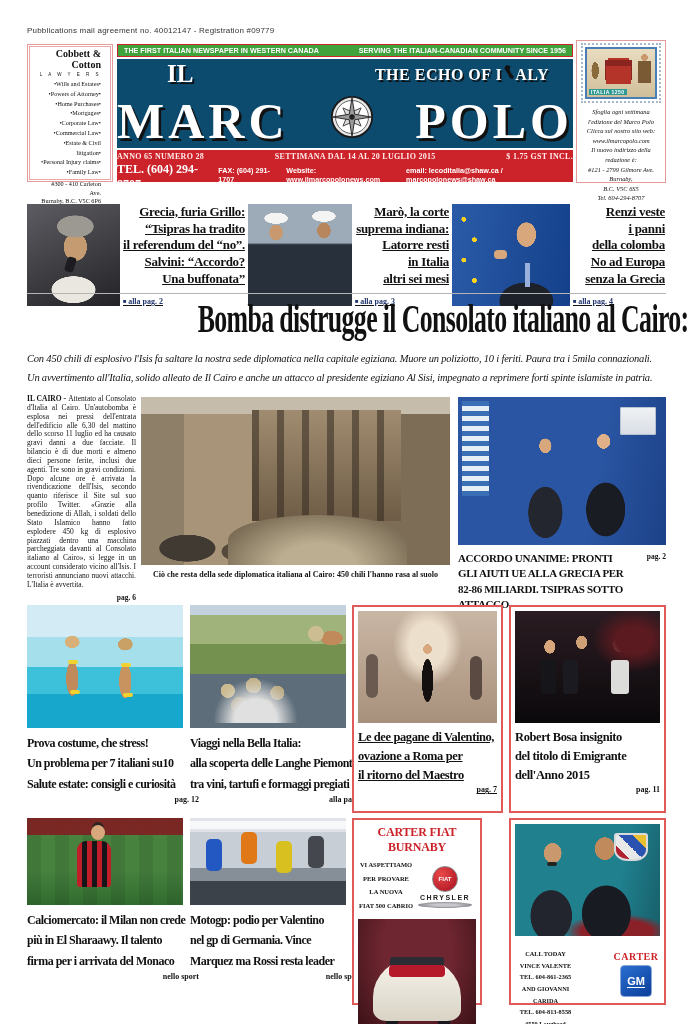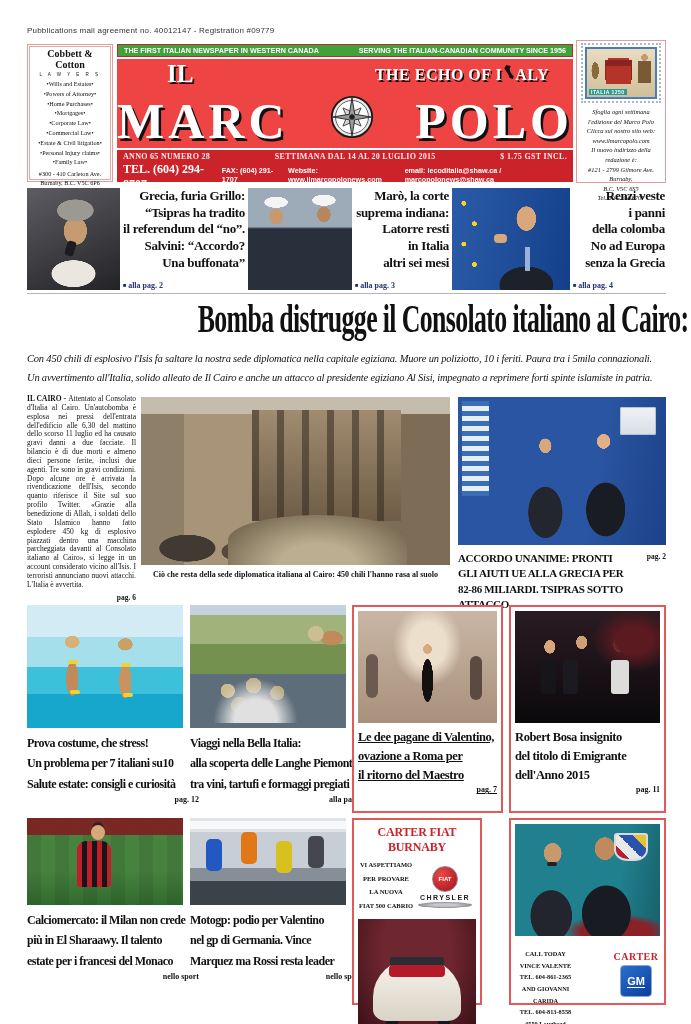--- a/index.html
+++ b/index.html
@@ -5,38 +5,38 @@
   html,body{margin:0;padding:0;background:#dedede;}
   .page{position:relative;width:691px;height:1024px;margin:0 auto;background:#fff;
         font-family:"Liberation Serif",serif;color:#111;overflow:hidden;}
   .ml{white-space:pre-line;}
 
   
   .mail-line{position:absolute;left:27px;top:26px;font:8px "Liberation Sans",sans-serif;color:#333;letter-spacing:.2px;}
 
   
   .law-ad{position:absolute;left:27px;top:44px;width:86px;height:138px;border:1px solid #e39b9b;
-          box-shadow:inset 0 0 0 1px #fff,inset 0 0 0 2px #e8a8a8;box-sizing:border-box;padding:3px 4px;text-align:center;}
+          box-shadow:inset 0 0 0 1px #fff,inset 0 0 0 2px #e8a8a8;box-sizing:border-box;padding:3px 11px;text-align:right;}
   .law-name{font:bold 10px "Liberation Serif",serif;}
   .law-sub{font:4.5px "Liberation Sans",sans-serif;letter-spacing:2.5px;margin:2px 0 2px;}
   .law-items{font:6.2px/1.58 "Liberation Serif",serif;}
   .law-addr{font:6.2px/1.4 "Liberation Serif",serif;margin-top:3px;}
   .law-tel{font:8.5px/1.25 "Liberation Serif",serif;}
 
   
   .mast{position:absolute;left:117px;top:44px;width:456px;height:138px;}
   .mast-topbar{height:13px;background:#3fa23a;border:1px solid #cc2229;box-sizing:border-box;display:flex;
                justify-content:space-between;align-items:center;padding:0 6px;font:bold 7.2px "Liberation Sans",sans-serif;color:#fff;}
-  .mast-green{margin-top:2px;height:89px;background:#ef4444;position:relative;}
+  .mast-green{margin-top:2px;height:89px;background:#0c4a6e;position:relative;}
   .mast-il{position:absolute;left:50px;top:1px;font:bold 25px "Liberation Serif",serif;color:#fff;text-shadow:2px 2px 0 #111;}
   .mast-echo{position:absolute;right:24px;top:6px;font:bold 16px "Liberation Serif",serif;color:#fff;
              letter-spacing:.5px;text-shadow:1.5px 1.5px 0 #111;display:flex;align-items:center;gap:1px;}
   .mast-title{position:absolute;left:0;right:0;bottom:1px;display:flex;align-items:center;justify-content:space-between;gap:3px;
               font:bold 50px/1 "Liberation Serif",serif;color:#fff;letter-spacing:4px;text-shadow:2.5px 2.5px 0 #111;}
-  .mast-red{margin-top:2px;height:32px;background:#cc2229;color:#fff;box-sizing:border-box;padding:2px 6px;}
+  .mast-red{margin-top:2px;height:32px;background:#cc2229;color:#fff;box-sizing:border-box;padding:2px 0;}
   .mr-row1{display:flex;justify-content:space-between;font:bold 8px "Liberation Serif",serif;color:#ffeaea;letter-spacing:.3px;}
   .mr-row2{display:flex;align-items:baseline;gap:8px;font:bold 7.2px "Liberation Sans",sans-serif;margin-top:1px;}
   .mr-tel{font:bold 12px "Liberation Serif",serif;}
 
   
   .stamp-box{position:absolute;left:576px;top:40px;width:90px;height:143px;border:1px solid #e39b9b;
              box-sizing:border-box;padding:2px;text-align:center;}
   .stamp{width:80px;height:60px;margin:0 auto;background:#fff;border:2px dotted #a8b8cc;padding:2px;box-sizing:border-box;}
   .stamp-art{width:100%;height:100%;position:relative;border:2px solid #4a7fb5;box-sizing:border-box;
              background:radial-gradient(ellipse 6px 14px at 12% 45%, #8a6a3a 60%, rgba(0,0,0,0) 62%),linear-gradient(#e8dcc0,#d0bf9a);}
@@ -46,21 +46,21 @@
              background:radial-gradient(circle 5px at 50% 15%, #c9986c 70%, rgba(0,0,0,0) 72%),linear-gradient(rgba(0,0,0,0) 0 26%, #7a5a35 27%);}
   .stamp-label{position:absolute;left:2px;bottom:2px;background:#2f9a94;color:#fff;font:bold 5px "Liberation Sans",sans-serif;
              padding:0 2px;letter-spacing:.5px;}
   .stamp-lines{font:italic 6.4px/1.5 "Liberation Serif",serif;margin-top:4px;}
 
   
   .ph{position:relative;overflow:hidden;background:#999;}
   .ph::before,.ph::after{content:"";position:absolute;}
 
   
-  .strip{position:absolute;left:27px;top:188px;width:639px;height:102px;display:flex;gap:3px;}
+  .strip{position:absolute;left:27px;top:204px;width:639px;height:102px;display:flex;gap:3px;text-decoration:underline;}
   .strip .ph{height:100%;}
   .ph-grillo{width:93px;background:
      radial-gradient(ellipse 30px 18px at 52% 22%, #9c9892 60%, rgba(0,0,0,0) 62%),
      radial-gradient(ellipse 19px 23px at 52% 42%, #c59b72 60%, rgba(0,0,0,0) 62%),
      radial-gradient(ellipse 36px 22px at 50% 84%, #eae7e0 60%, rgba(0,0,0,0) 62%),
      linear-gradient(155deg,#5c5c62,#232327);}
   .ph-grillo::before{left:42%;top:52%;width:9px;height:15px;background:#1c1c20;border-radius:3px;transform:rotate(18deg);}
   .ph-maro{width:104px;background:
      radial-gradient(ellipse 17px 8px at 27% 14%, #f4f4f2 68%, rgba(0,0,0,0) 70%),
      radial-gradient(ellipse 17px 8px at 73% 12%, #f4f4f2 68%, rgba(0,0,0,0) 70%),
@@ -383,21 +383,21 @@
     <div class="rb-lines ml">Robert Bosa insignito
 del titolo di Emigrante
 dell'Anno 2015</div>
     <div class="rb-pag">pag. 11</div>
   </div>
 
   <div class="ph ph-soccer pos-soccer"></div>
   <div class="mid-head pos-calcio-head">
     <div class="mh-lines ml">Calciomercato: il Milan non crede
 più in El Sharaawy. Il talento
-estate per i francesi del Monaco</div>
+firma per i arrivata del Monaco</div>
     <div class="mh-pag">nello sport</div>
   </div>
 
   <div class="ph ph-motogp pos-motogp"></div>
   <div class="mid-head pos-motogp-head">
     <div class="mh-lines ml">Motogp: podio per Valentino
 nel gp di Germania. Vince
 Marquez ma Rossi resta leader</div>
     <div class="mh-pag">nello sport</div>
   </div>

